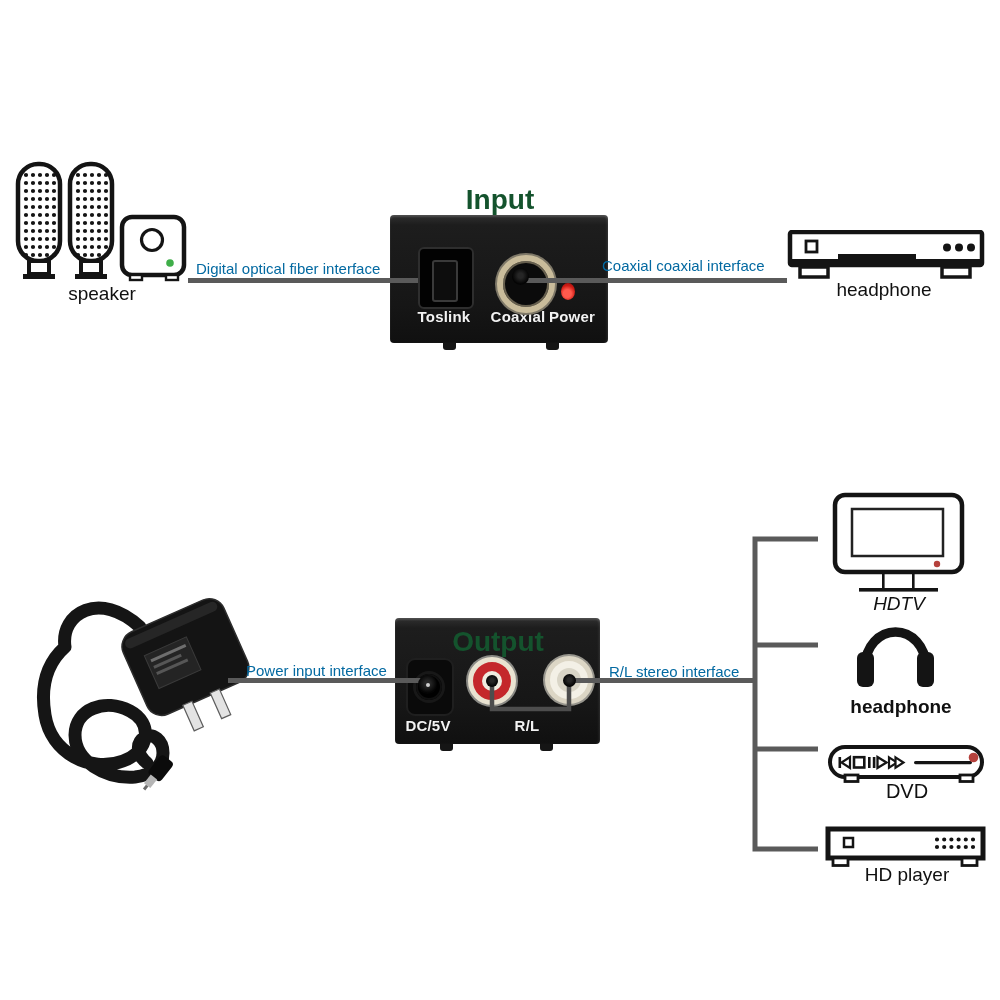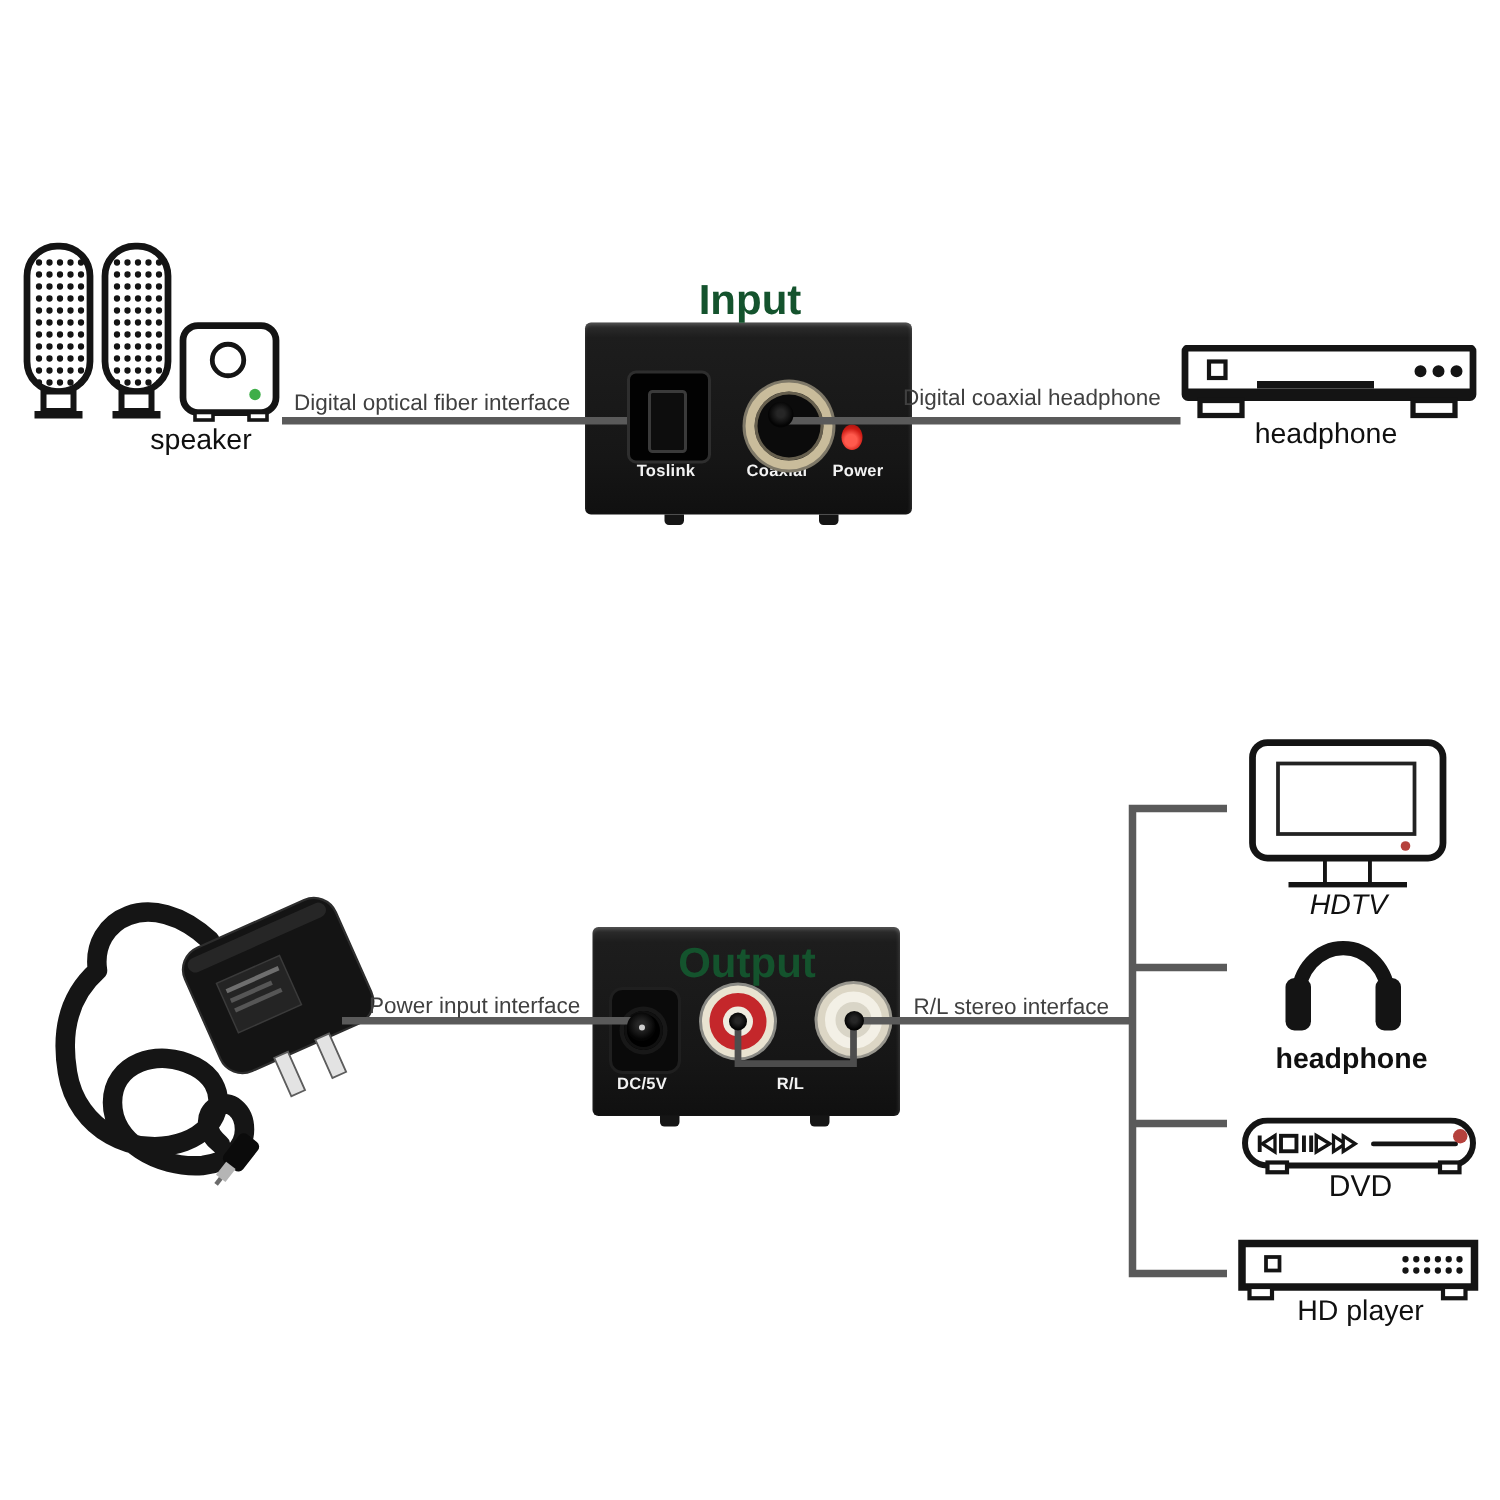--- a/index.html
+++ b/index.html
@@ -4,31 +4,31 @@
 <style>
   html,body{margin:0;padding:0;background:#ffffff;}
   .canvas{position:relative;width:1000px;height:1000px;background:#fff;overflow:hidden;
           font-family:"Liberation Sans","DejaVu Sans",sans-serif;}
   
   .sec-title{position:absolute;font-size:28px;font-weight:bold;color:#14532d;
              transform:translateX(-50%);white-space:nowrap;z-index:8;}
   
   .line{position:absolute;height:5px;background:#5a5a5a;z-index:5;}
   
-  .iface-label{position:absolute;font-size:15px;color:#404040;white-space:nowrap;z-index:8;}
+  .iface-label{position:absolute;font-size:15px;color:#0369a1;white-space:nowrap;z-index:8;}
   
   .dev-label{position:absolute;font-size:19px;color:#101010;transform:translateX(-50%);
              white-space:nowrap;z-index:8;}
   .dev-label.big{font-size:20px;}
   
   .converter{position:absolute;background:linear-gradient(180deg,#303030 0px,#1d1d1d 10px,#161616 70%,#101010 100%);
              border-radius:4px;z-index:1;
              box-shadow:inset 0 2px 2px rgba(255,255,255,.14), inset -2px 0 2px rgba(255,255,255,.05);}
   .notch{position:absolute;width:13px;height:7px;background:#151515;border-radius:0 0 3px 3px;}
-  .port-label{position:absolute;font-size:11px;font-weight:bold;color:#f2f2f2;
+  .port-label{position:absolute;font-size:15px;font-weight:bold;color:#f2f2f2;
               transform:translateX(-50%);white-space:nowrap;letter-spacing:.2px;}
   
   .toslink{position:absolute;left:28px;top:32px;width:52px;height:58px;background:#020202;
            border:2px solid #2e2e2e;border-radius:6px;z-index:2;}
   .toslink .flap{position:absolute;left:12px;top:11px;width:22px;height:38px;background:#0d0d0d;
                  border:2px solid #3a3a3a;border-radius:3px;}
   
   .coax{position:absolute;left:107px;top:40px;width:46px;height:46px;border-radius:50%;
         background:#0b0b0b;border:6px solid #c9bc9b;z-index:2;
         box-shadow:0 0 0 2px #7e7868, inset 0 0 0 2px #665f4e;}
@@ -84,41 +84,41 @@
     <rect x="63" y="114" width="32" height="5" fill="#141414"></rect>
 
     <g>
       <rect x="110" y="57" width="62" height="58" rx="10" fill="#fff" stroke="#141414" stroke-width="4.5"></rect>
       <circle cx="140" cy="80" r="10.5" fill="#fff" stroke="#141414" stroke-width="3.2"></circle>
       <circle cx="158" cy="103" r="3.8" fill="#3fae49"></circle>
       <rect x="118" y="115" width="12" height="5" fill="#fff" stroke="#141414" stroke-width="2.4"></rect>
       <rect x="154" y="115" width="12" height="5" fill="#fff" stroke="#141414" stroke-width="2.4"></rect>
     </g>
   </svg>
-  <div class="dev-label" style="left:102px;top:283px;margin-left:32px;">speaker</div>
+  <div class="dev-label" style="left:102px;top:283px;">speaker</div>
 
   <div class="line" style="left:188px;top:278px;width:230px;"></div>
   <div class="iface-label" style="left:196px;top:260px;">Digital optical fiber interface</div>
 
   <div class="converter" style="left:390px;top:215px;width:218px;height:128px;">
     <div class="toslink">
         <div class="flap"></div>
       </div>
     <div class="coax"></div>
     <div class="led"></div>
     <span class="port-label" style="left:54px;top:93px;">Toslink</span>
     <span class="port-label" style="left:128px;top:93px;">Coaxial</span>
     <span class="port-label" style="left:182px;top:93px;">Power</span>
     <div class="notch" style="left:53px;top:128px;"></div>
     <div class="notch" style="left:156px;top:128px;"></div>
   </div>
 
   <div class="line" style="left:521px;top:278px;width:266px;"></div>
   <div class="hole" style="left:512px;top:268px;width:17px;height:17px;"></div>
-  <div class="iface-label" style="left:602px;top:257px;">Digital coaxial headphone</div>
+  <div class="iface-label" style="left:602px;top:257px;">Coaxial coaxial interface</div>
 
   <svg style="left:786px;top:230px;" width="200" height="50" viewBox="0 0 200 50">
     <rect x="4" y="2" width="192" height="33" rx="2" fill="#fff" stroke="#141414" stroke-width="4.5"></rect>
     <rect x="6" y="29" width="188" height="5.5" fill="#141414"></rect>
     <rect x="52" y="24" width="78" height="5" fill="#141414"></rect>
     <rect x="20" y="11" width="11" height="11" fill="#fff" stroke="#141414" stroke-width="2.8"></rect>
     <path d="M161 17.5 H186" stroke="#141414" stroke-width="8" stroke-linecap="round" stroke-dasharray="0 12"></path>
     <rect x="14" y="37" width="28" height="10" fill="#fff" stroke="#141414" stroke-width="3.5"></rect>
     <rect x="156" y="37" width="28" height="10" fill="#fff" stroke="#141414" stroke-width="3.5"></rect>
   </svg>

